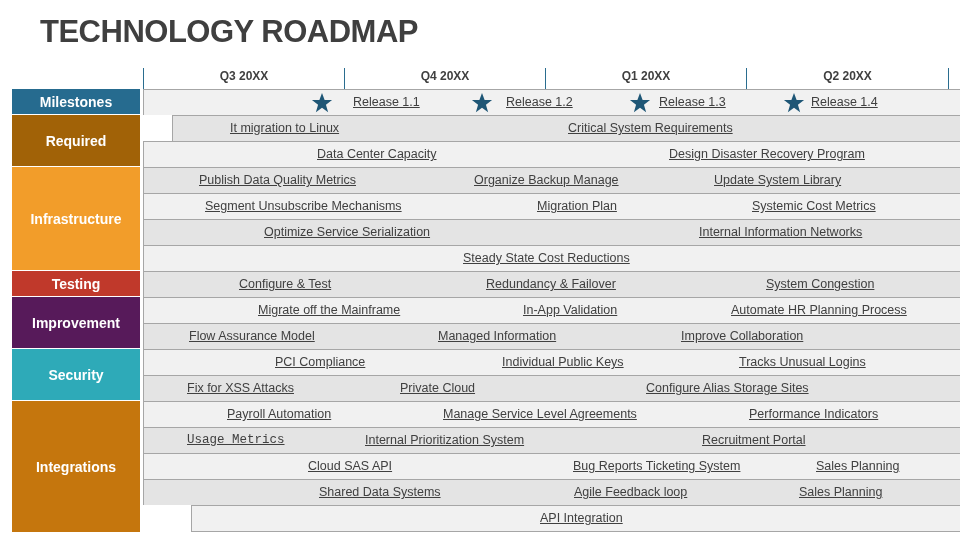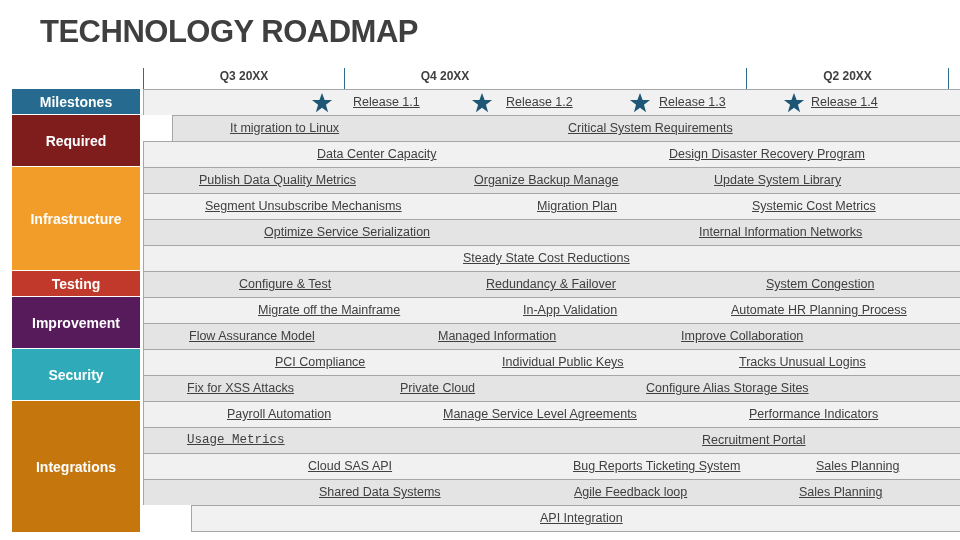--- a/index.html
+++ b/index.html
@@ -25,26 +25,27 @@
   .star { position: absolute; top: 2px; width: 22px; height: 21px; }
 </style>
 </head>
 <body>
 
 <div class="title">TECHNOLOGY ROADMAP</div>
 
 <div class="quarters">
   <div class="quarter" style="left:0;width:201px;">Q3 20XX</div>
   <div class="quarter" style="left:201px;width:201px;">Q4 20XX</div>
+  <div class="quarter" style="left:402px;width:201px;">Q1 20XX</div>
   <div class="quarter last" style="left:603px;width:203px;">Q2 20XX</div>
 </div>
 
 <div class="cats">
   <div class="cat" style="top:0;height:26px;background:#266b8f;">Milestones</div>
-  <div class="cat" style="top:26px;height:52px;background:#7f1d1d;">Required</div>
+  <div class="cat" style="top:26px;height:52px;background:#a16207;">Required</div>
   <div class="cat" style="top:78px;height:104px;background:#f29d2a;">Infrastructure</div>
   <div class="cat" style="top:182px;height:26px;background:#c0392b;">Testing</div>
   <div class="cat" style="top:208px;height:52px;background:#571a5a;">Improvement</div>
   <div class="cat" style="top:260px;height:52px;background:#2eaab8;">Security</div>
   <div class="cat" style="top:312px;height:131px;background:#c5760d;border-bottom:none;">Integrations</div>
 </div>
 
 <div class="grid">
 
   <div class="row plain" style="top:0;">
@@ -121,20 +122,21 @@
     <span class="item" style="left:502px;">Configure Alias Storage Sites</span>
   </div>
 
   <div class="row plain" style="top:312px;">
     <span class="item" style="left:83px;">Payroll Automation</span>
     <span class="item" style="left:299px;">Manage Service Level Agreements</span>
     <span class="item" style="left:605px;">Performance Indicators</span>
   </div>
   <div class="row alt" style="top:338px;">
     <span class="item" style="left:43px;font-family:Liberation Mono, monospace;">Usage Metrics</span>
+    <span class="item" style="left:221px;">Internal Prioritization System</span>
     <span class="item" style="left:558px;">Recruitment Portal</span>
   </div>
   <div class="row plain" style="top:364px;">
     <span class="item" style="left:164px;">Cloud SAS API</span>
     <span class="item" style="left:429px;">Bug Reports Ticketing System</span>
     <span class="item" style="left:672px;">Sales Planning</span>
   </div>
   <div class="row alt" style="top:390px;">
     <span class="item" style="left:175px;">Shared Data Systems</span>
     <span class="item" style="left:430px;">Agile Feedback loop</span>

